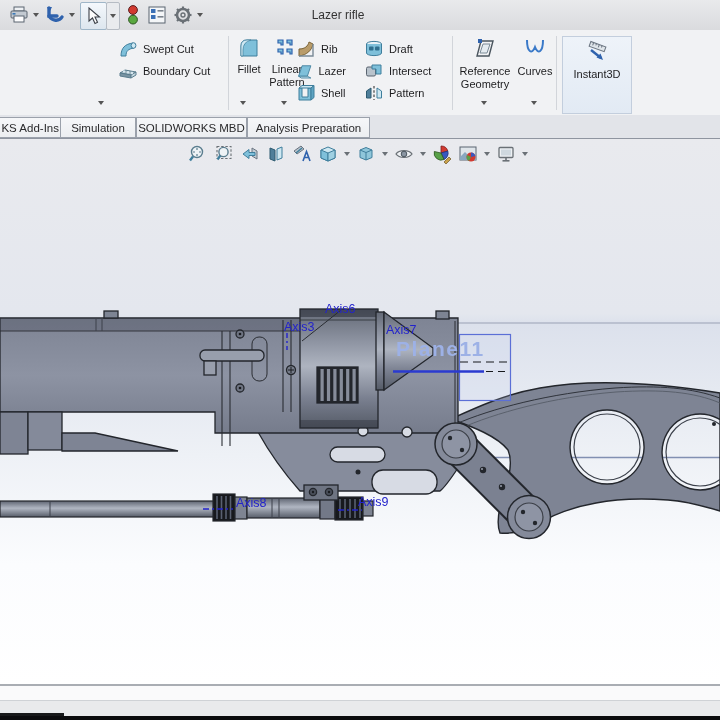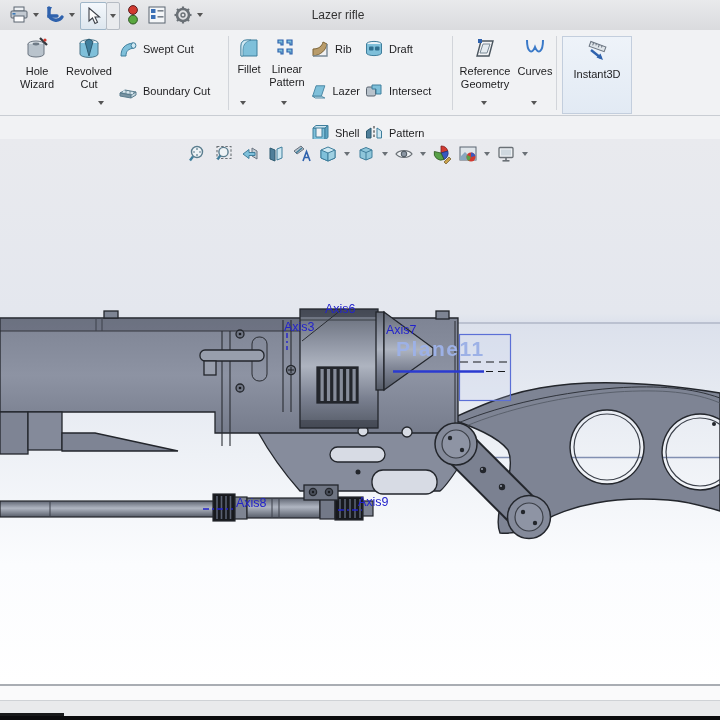--- a/index.html
+++ b/index.html
@@ -16,21 +16,21 @@
   .ddbox{position:absolute;top:4px;width:11px;height:22px;display:flex;align-items:center;justify-content:center;}
   .cursorbox{position:absolute;left:80px;top:2px;width:25px;height:26px;background:linear-gradient(#f4f8fc,#dde6ee);
     border:1px solid #9fb6c8;border-radius:2px;display:flex;align-items:center;justify-content:center;}
   .cursordd{position:absolute;left:106px;top:2px;width:12px;height:26px;border:1px solid #b6bcc4;border-radius:2px;
     background:#e9ebee;display:flex;align-items:center;justify-content:center;}
 
   
   .ribbon{position:absolute;left:0;top:30px;width:720px;height:85px;background:#f1f2f4;border-bottom:1px solid #c9cdd3;}
   .bigbtn{position:absolute;top:6px;height:74px;display:flex;flex-direction:column;align-items:center;}
   .bigbtn .lbl{margin-top:3px;text-align:center;line-height:1.15;color:#1d1d1f;}
-  .stack{position:absolute;top:8px;display:flex;flex-direction:column;gap:20px;}
+  .stack{position:absolute;top:8px;display:flex;flex-direction:column;gap:0;}
   .srow{display:flex;align-items:center;gap:5px;height:22px;}
   .srow .lbl{white-space:nowrap;color:#1d1d1f;}
   .vsep{position:absolute;top:6px;width:1px;height:74px;background:#d2d5da;}
   .flyarrow{position:absolute;top:71px;}
   .clipbtn{position:absolute;left:-44px;top:6px;width:56px;height:74px;overflow:visible;}
   .instant{border:1px solid #c3cedd;background:linear-gradient(#eef3f9,#e2eaf4);border-radius:0;padding:2px 6px 0 6px;}
 
   
   .tabstrip{position:absolute;left:0;top:115px;width:720px;height:23px;background:#e2e4e9;border-bottom:1px solid #8f95a0;}
   .tab{position:absolute;top:2px;height:19px;background:linear-gradient(#f6f7f9,#eceef1);
@@ -127,39 +127,21 @@
       </div>
     <div class="tb-title">Lazer rifle</div>
   </div>
 
   <div class="ribbon">
 
     <div class="clipbtn">
       
     </div>
 
-    <div class="bigbtn" style="left:12px;width:50px">
-      <svg width="26" height="26" viewBox="0 0 26 26">
-        <ellipse cx="12" cy="8" rx="8" ry="3" fill="#dfe5ea" stroke="#6a7480"></ellipse>
-        <path d="M4,8 L4,18 A8,3 0 0 0 20,18 L20,8" fill="#b9c3cc" stroke="#6a7480"></path>
-        <ellipse cx="12" cy="8" rx="3.4" ry="1.4" fill="#6e7a86"></ellipse>
-        <line x1="16" y1="2" x2="23" y2="9" stroke="#33373d" stroke-width="2.2"></line>
-        <circle cx="21" cy="4" r="1.6" fill="#d23a30"></circle>
-      </svg>
-      <span class="lbl" style="width:46px">Hole Wizard</span>
-    </div>
-
-    <div class="bigbtn" style="left:63px;width:52px">
-      <svg width="26" height="26" viewBox="0 0 26 26">
-        <ellipse cx="13" cy="7" rx="9" ry="3.4" fill="#e9f2f7" stroke="#4a7488"></ellipse>
-        <path d="M4,7 L4,18 A9,3.4 0 0 0 22,18 L22,7" fill="#7fc0da" stroke="#4a7488"></path>
-        <path d="M9,5.5 L13,3 L17,5.5 L13,20 Z" fill="#3f7e9c" stroke="#2d5a70"></path>
-      </svg>
-      <span class="lbl" style="width:52px">Revolved Cut</span>
-    </div>
+
 
     <div class="stack" style="left:118px;width:106px">
       <div class="srow">
         <svg width="20" height="20" viewBox="0 0 20 20">
           <path d="M3,17 C3,9 7,5 15,4 L16,9 C10,10 8,12 8,17 Z" fill="#7fc0da" stroke="#3f7e9c"></path>
           <ellipse cx="15.5" cy="6.5" rx="2.4" ry="2.8" fill="#cfe8f2" stroke="#3f7e9c"></ellipse>
         </svg>
         <span class="lbl">Swept Cut</span>
       </div>
       <div class="srow">
@@ -190,21 +172,21 @@
     </div>
 
     <div class="bigbtn" style="left:231px;width:36px">
       <svg width="24" height="24" viewBox="0 0 24 24">
         <path d="M4,20 L4,10 Q4,4 10,4 L20,4 L20,20 Z" fill="#7fc0da" stroke="#3f7e9c"></path>
         <path d="M4,10 Q4,4 10,4 L14,4 Q6,6 6,14 L6,20 L4,20 Z" fill="#cfe8f2" stroke="#3f7e9c" stroke-width=".7"></path>
       </svg>
       <span class="lbl">Fillet</span>
     </div>
 
-    <div class="stack" style="left:310px;width:50px">
+    <div class="stack" style="left:296px;width:50px">
       <div class="srow">
         <svg width="20" height="20" viewBox="0 0 20 20">
           <path d="M3,17 L3,10 C9,10 12,7 13,3 L17,5 C16,11 11,16 3,17 Z" fill="#b99c6a" stroke="#7a6336"></path>
           <path d="M3,17 L17,17 L17,5" fill="none" stroke="#7a8a96" stroke-width="1.4"></path>
         </svg>
         <span class="lbl">Rib</span>
       </div>
       <div class="srow">
         <svg width="20" height="20" viewBox="0 0 20 20">
           <path d="M3,16 L7,4 L17,4 L13,16 Z" fill="#7fc0da" stroke="#3f7e9c"></path>
@@ -286,20 +268,34 @@
       <span class="lbl">Instant3D</span>
     </div>
 
     <span class="dd flyarrow" style="left:98px"></span>
     <span class="dd flyarrow" style="left:240px"></span>
     <span class="dd flyarrow" style="left:281px"></span>
     <span class="dd flyarrow" style="left:481px"></span>
     <span class="dd flyarrow" style="left:531px"></span>
   </div>
 
+  <div class="tabstrip">
+    <div class="tab" style="left:-14px;width:72px;justify-content:flex-end;padding-right:6px">
+      <span>KS Add-Ins</span>
+    </div>
+    <div class="tab" style="left:60px;width:74px">
+      <span>Simulation</span>
+    </div>
+    <div class="tab" style="left:136px;width:109px">
+      <span>SOLIDWORKS MBD</span>
+    </div>
+    <div class="tab" style="left:247px;width:121px">
+      <span>Analysis Preparation</span>
+    </div>
+  </div>
 
   <div class="viewport">
 
     <svg class="model-svg" viewBox="0 139 720 545">
       <defs>
         <linearGradient id="rodGrad" x1="0" y1="0" x2="0" y2="1">
           <stop offset="0" stop-color="#5f6572"></stop>
             <stop offset=".45" stop-color="#b0b6c2"></stop>
             <stop offset="1" stop-color="#565c68"></stop>
         </linearGradient>

